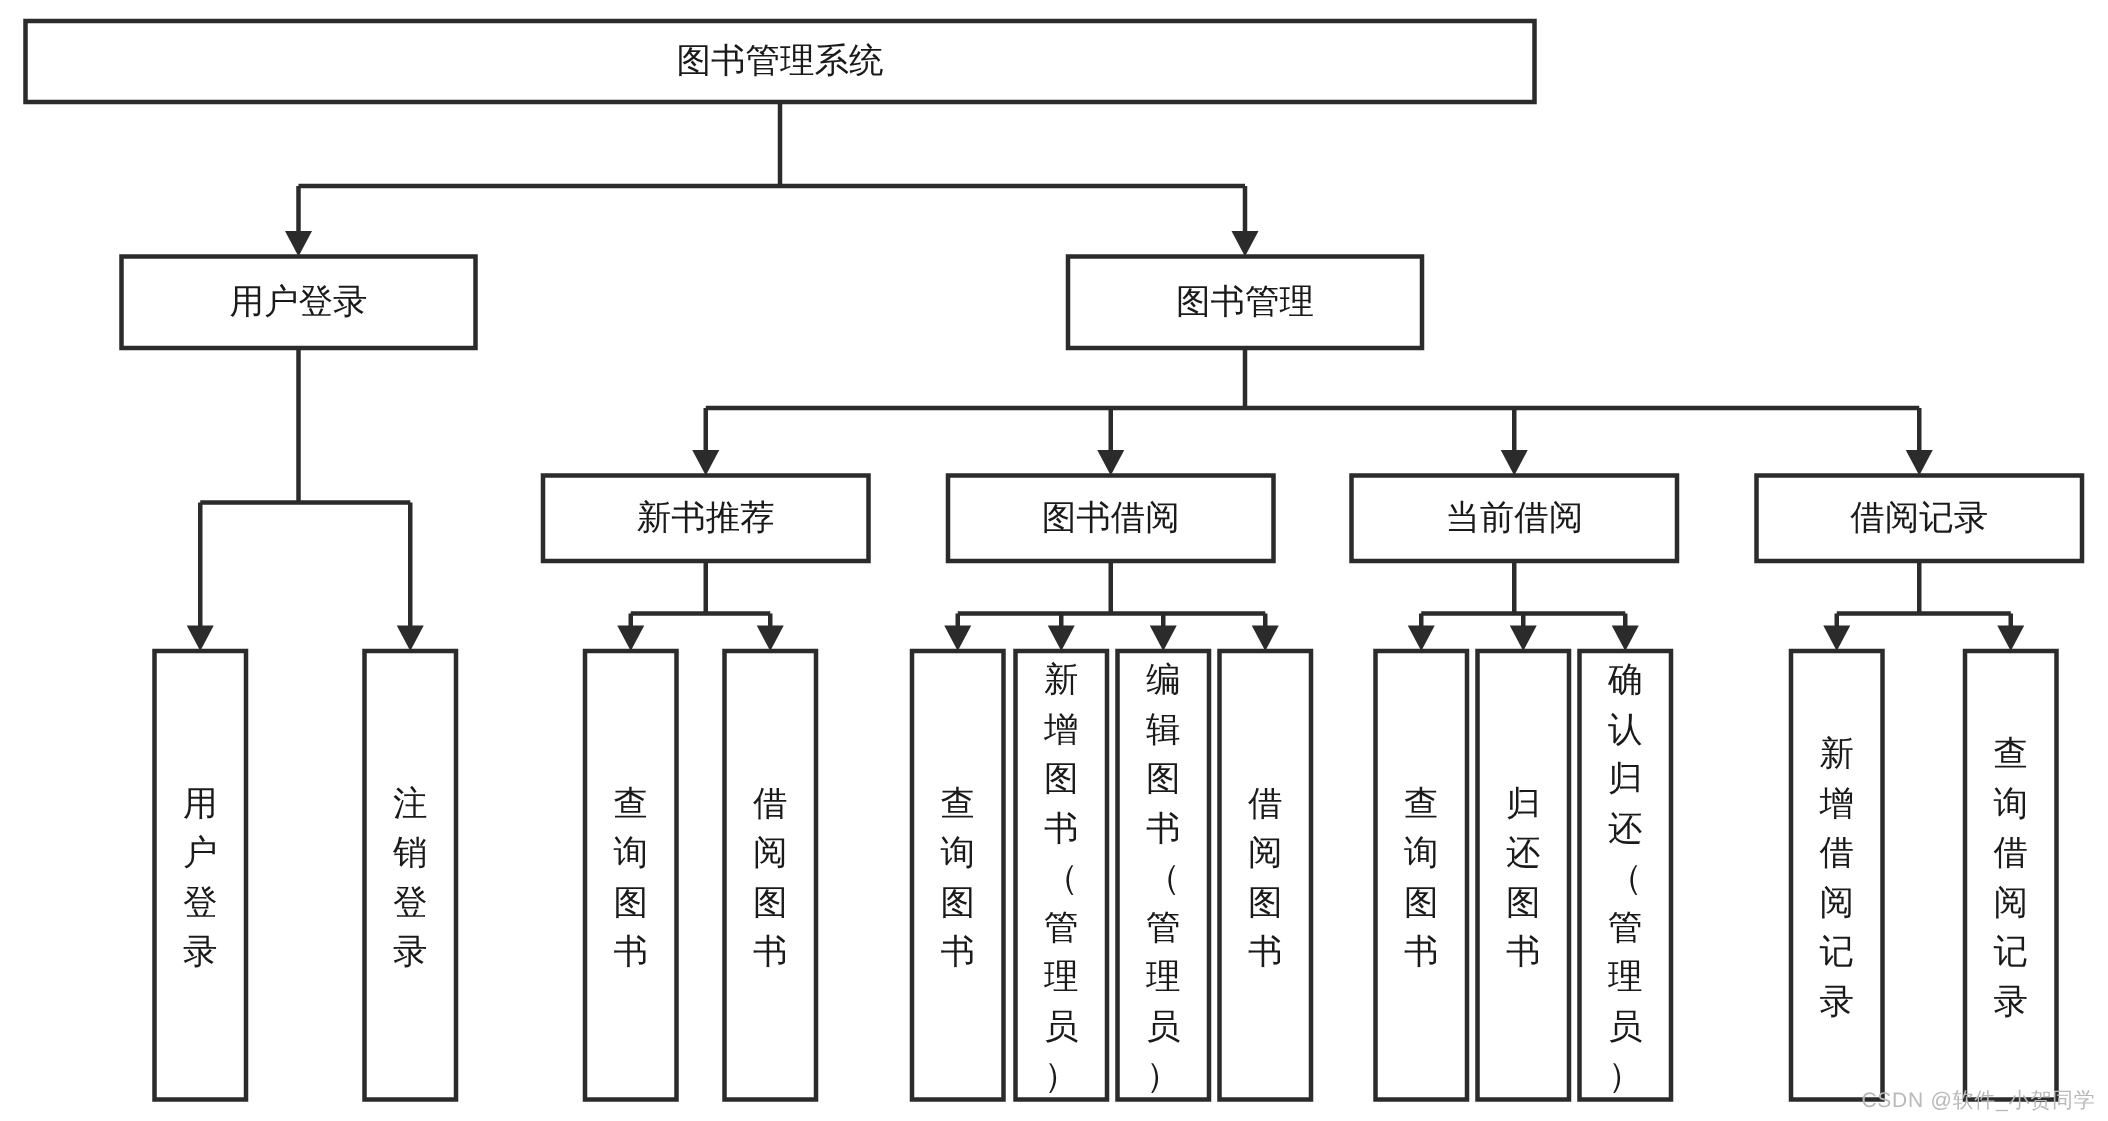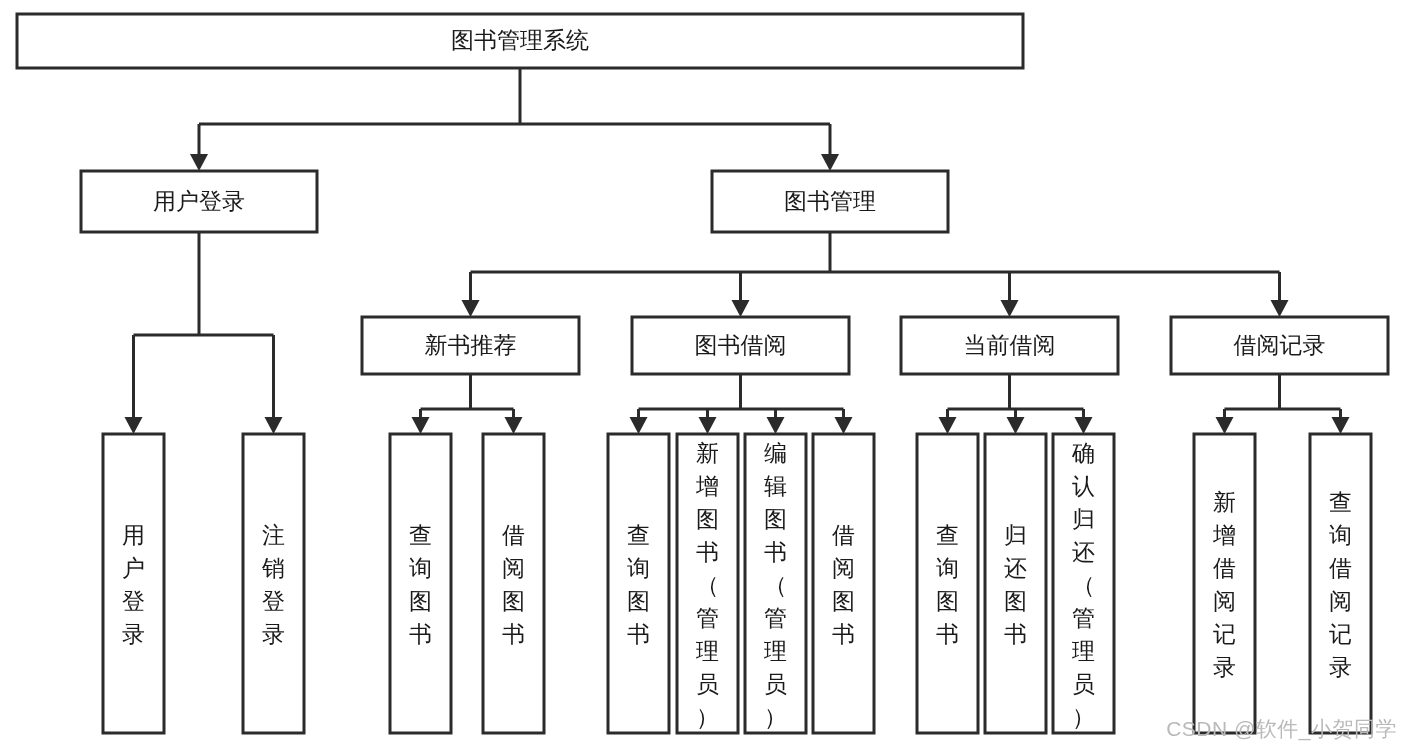--- a/index.html
+++ b/index.html
@@ -53,21 +53,21 @@
     font-family: "Liberation Sans", "DejaVu Sans", sans-serif;
     font-size: 23px;
     fill: #1a1a1a;
     text-anchor: middle;
   }
   .watermark {
     position: absolute;
     right: 8px;
     bottom: 4px;
     font-family: "Liberation Sans", "DejaVu Sans", sans-serif;
-    font-size: 21px;
+    font-size: 14px;
     color: #b9b9b9;
     letter-spacing: 0.5px;
     white-space: nowrap;
     user-select: none;
   }
 </style>
 </head>
 <body>
 
 <div id="diagram-root">

